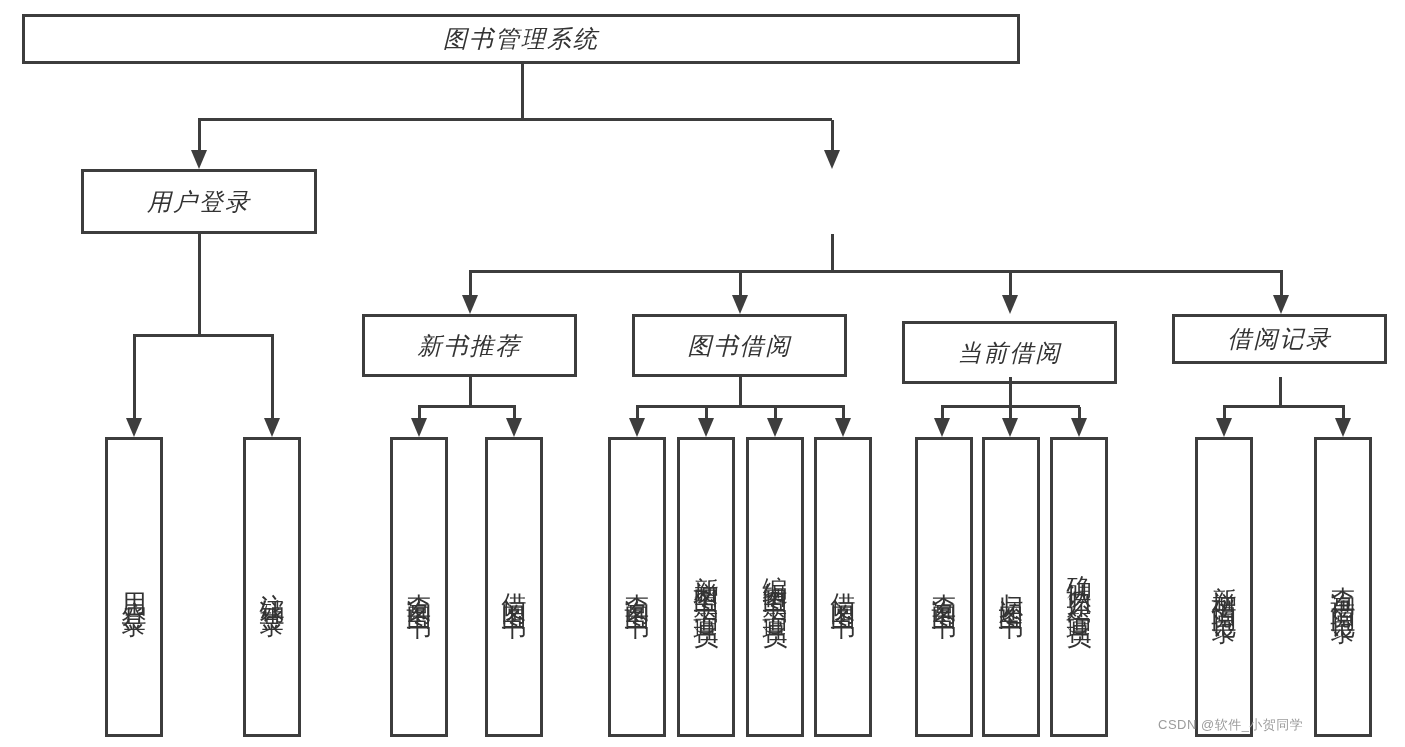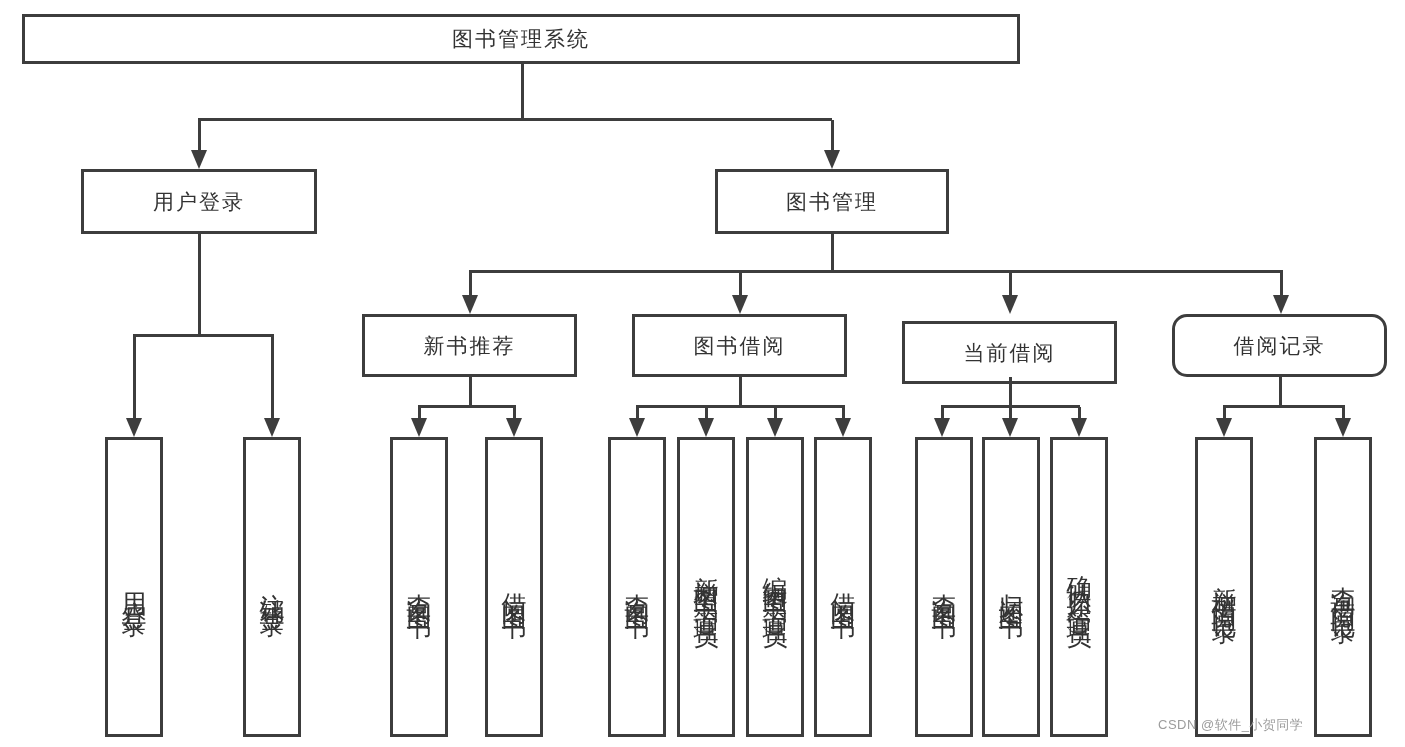--- a/index.html
+++ b/index.html
@@ -16,23 +16,24 @@
     box-sizing: border-box;
     border: 3px solid #3d3d3d;
     background: #ffffff;
     color: #333333;
     display: flex;
     align-items: center;
     justify-content: center;
     text-align: center;
   }
   .node.h {
-    font-size: 21px;
+    font-size: 24px;
     letter-spacing: 2px;
     white-space: nowrap;
+    font-style: italic;
   }
   .node.v {
     writing-mode: vertical-rl;
     text-orientation: mixed;
     font-size: 25px;
     letter-spacing: 7px;
     line-height: 1;
   }
   .vline, .hline { position: absolute; background: #3d3d3d; }
   .vline { width: 3px; }
@@ -57,29 +58,28 @@
 </style>
 </head>
 <body>
 
 <div class="canvas">
 
   <div class="node h" style="left:22px; top:14px; width:998px; height:50px;">图书管理系统</div>
 
   <div class="node h" style="left:81px; top:169px; width:236px; height:65px;">用户登录</div>
 
-  <div class="node h" style="left:715px; top:169px; width:234px; height:65px;">图书管理</div>
 
   <div class="node h" style="left:362px; top:314px; width:215px; height:63px;">新书推荐</div>
 
   <div class="node h" style="left:632px; top:314px; width:215px; height:63px;">图书借阅</div>
 
   <div class="node h" style="left:902px; top:314px; width:215px; height:63px;margin-top:7px;">当前借阅</div>
 
-  <div class="node h" style="left:1172px; top:314px; width:215px; height:63px;border-radius:15px;">借阅记录</div>
+  <div class="node h" style="left:1172px; top:314px; width:215px; height:50px;">借阅记录</div>
 
   <div class="node v" style="left:105px; top:437px; width:58px; height:300px;">用户登录</div>
   <div class="node v" style="left:243px; top:437px; width:58px; height:300px;">注销登录</div>
 
   <div class="node v" style="left:390px; top:437px; width:58px; height:300px;">查询图书</div>
   <div class="node v" style="left:485px; top:437px; width:58px; height:300px;">借阅图书</div>
 
   <div class="node v" style="left:608px; top:437px; width:58px; height:300px;">查询图书</div>
   <div class="node v" style="left:677px; top:437px; width:58px; height:300px;">新增图书（管理员）</div>
   <div class="node v" style="left:746px; top:437px; width:58px; height:300px;">编辑图书（管理员）</div>

